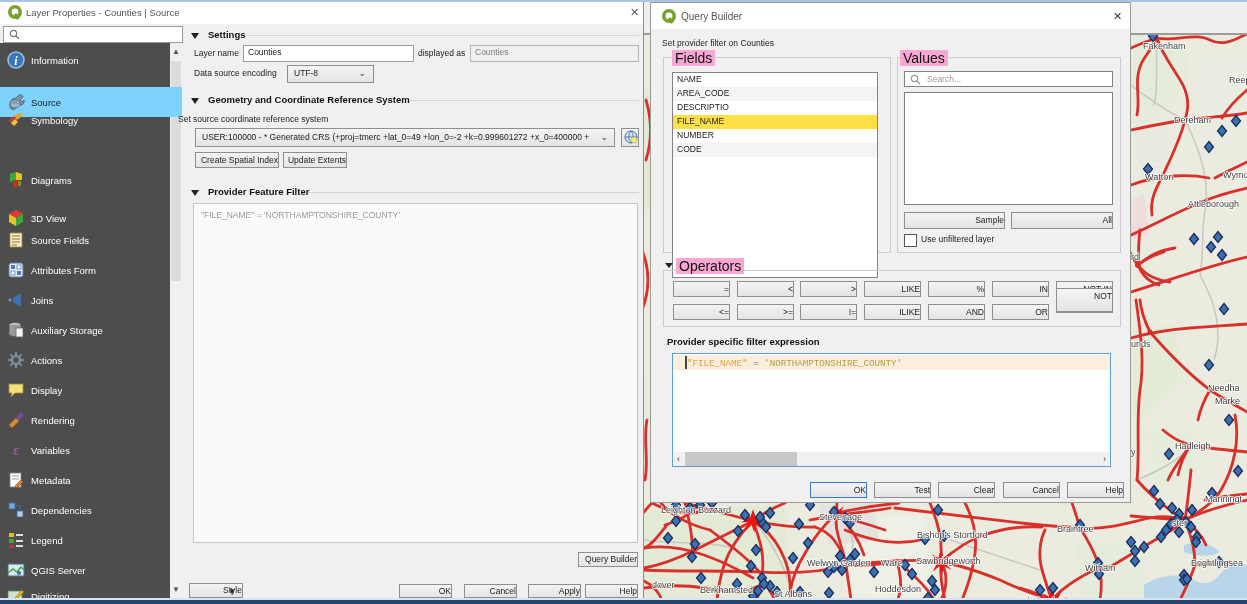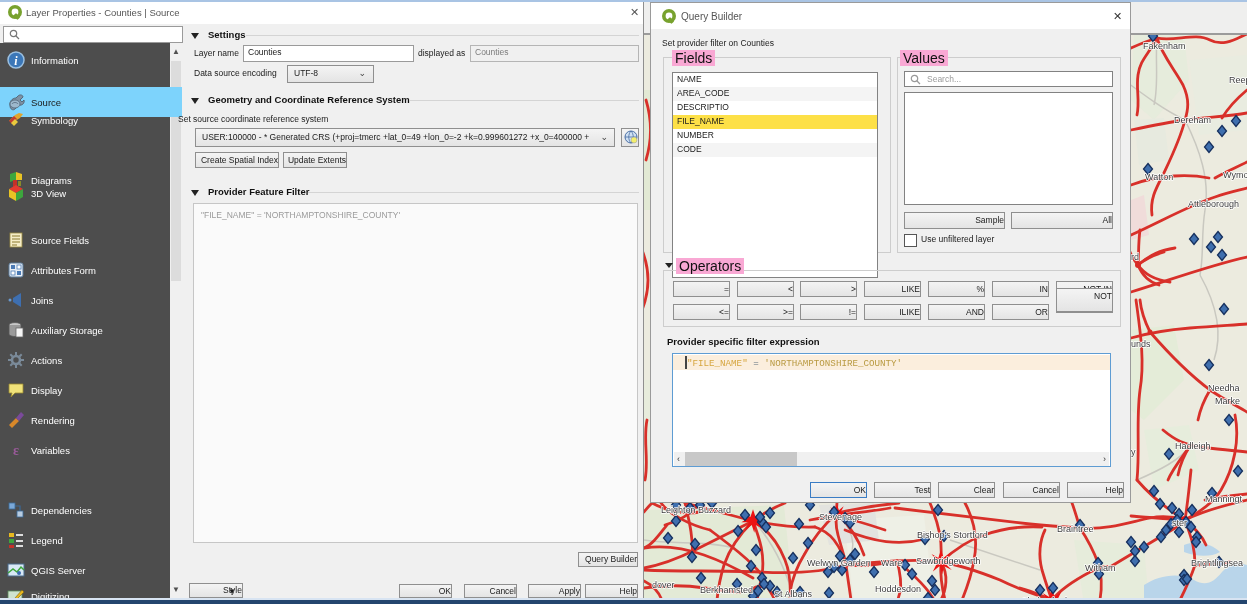--- a/index.html
+++ b/index.html
@@ -336,21 +336,21 @@
       </div>
     <div class="srow" style="top:122px">
         <svg width="18" height="18" viewBox="0 0 18 18">
           <path d="M3,3 L9,1 L9,9 L3,11 Z" fill="#3da63d"></path>
           <path d="M9,1 L15,3 L15,9 L9,9 Z" fill="#e8c324"></path>
           <path d="M6,9 L10,9 L10,16 L6,16 Z" fill="#c33128"></path>
           <path d="M11,10 L14,10 L14,15 L11,15 Z" fill="#8a8a2a"></path>
         </svg>
         <span class="txt">Diagrams</span>
       </div>
-    <div class="srow" style="top:135px">
+    <div class="srow" style="top:160px">
         <svg width="18" height="18" viewBox="0 0 18 18">
           <path d="M9,1 L16,5 L9,9 L2,5 Z" fill="#e23b30"></path>
           <path d="M2,5 L9,9 L9,17 L2,13 Z" fill="#e8c324"></path>
           <path d="M16,5 L9,9 L9,17 L16,13 Z" fill="#3da63d"></path>
         </svg>
         <span class="txt">3D View</span>
       </div>
     <div class="srow" style="top:182px">
         <svg width="18" height="18" viewBox="0 0 18 18">
           <rect x="3" y="2" width="12" height="14" fill="#f5edc8" stroke="#9a8a40" stroke-width="0.8"></rect>
@@ -413,20 +413,29 @@
           <path d="M2,14 L9,7 L12,10 L5,17 Z" fill="#d8882a"></path>
           <path d="M9,7 L14,1 L17,4 L12,10 Z" fill="#7a4a9a"></path>
         </svg>
         <span class="txt">Rendering</span>
       </div>
     <div class="srow" style="top:392px">
         <svg width="18" height="18" viewBox="0 0 18 18">
           <text x="9" y="14" font-size="14" text-anchor="middle" fill="#9a5a9a" font-weight="bold" font-family="Liberation Serif">ε</text>
         </svg>
         <span class="txt">Variables</span>
+      </div>
+    <div class="srow" style="top:422px">
+        <svg width="18" height="18" viewBox="0 0 18 18">
+          <rect x="3" y="2" width="11" height="14" fill="#fff" stroke="#888" stroke-width="0.8"></rect>
+          <line x1="5" y1="5" x2="12" y2="5" stroke="#999" stroke-width="1"></line>
+          <line x1="5" y1="8" x2="12" y2="8" stroke="#999" stroke-width="1"></line>
+          <path d="M8,15 L14,9 L16,11 L10,17 Z" fill="#e07a2a" stroke="#8a4a10" stroke-width="0.6"></path>
+        </svg>
+        <span class="txt">Metadata</span>
       </div>
     <div class="srow" style="top:452px">
         <svg width="18" height="18" viewBox="0 0 18 18">
           <rect x="2" y="2" width="6" height="6" fill="#7aa8d8" stroke="#3a6a9a" stroke-width="0.8"></rect>
           <rect x="10" y="10" width="6" height="6" fill="#b8cce0" stroke="#3a6a9a" stroke-width="0.8"></rect>
           <path d="M8,5 L13,5 L13,10" fill="none" stroke="#3a6a9a" stroke-width="1.2"></path>
         </svg>
         <span class="txt">Dependencies</span>
       </div>
     <div class="srow" style="top:482px">

